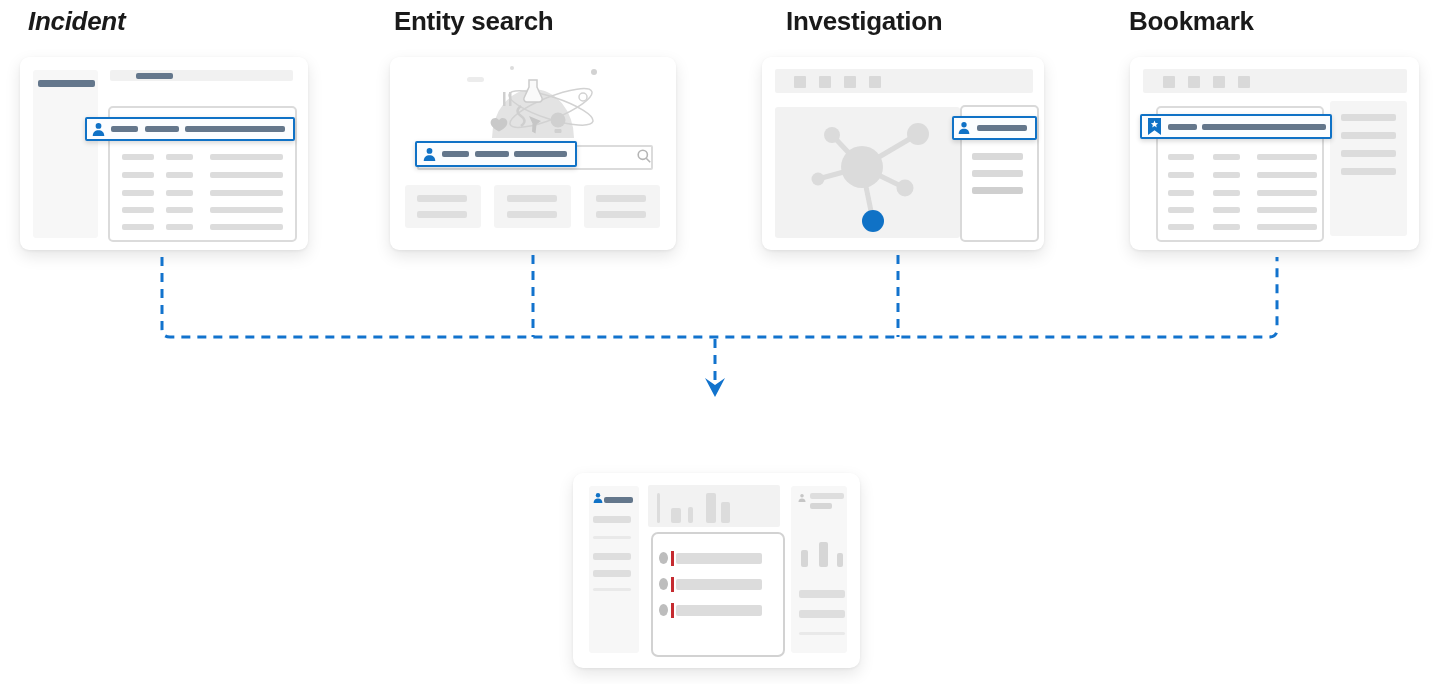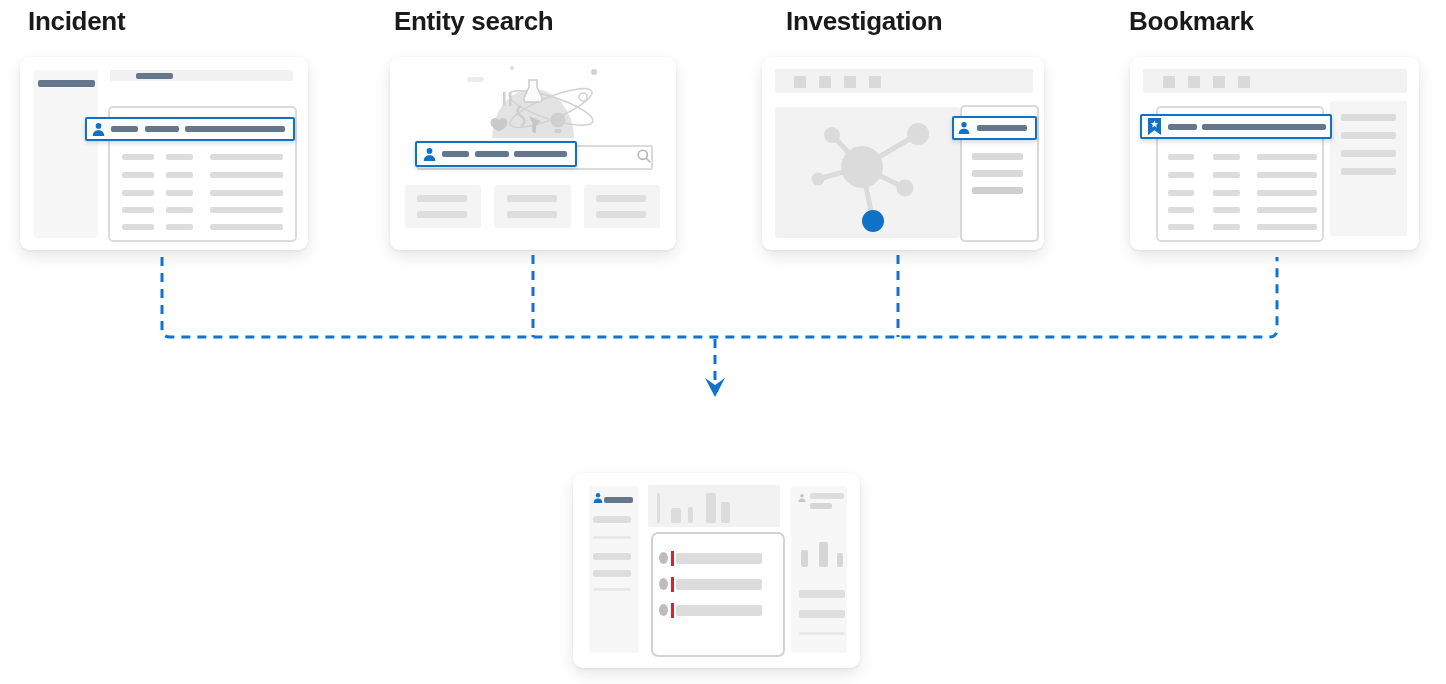--- a/index.html
+++ b/index.html
@@ -21,21 +21,21 @@
   .blue { color:var(--accent-blue,#1072c6); }
   .gray-ic { color:#c6c6c6; }
   .abs  { position:absolute; }
   svg { display:block; }
 </style>
 </head>
 <body>
 
 <div class="canvas">
 
-  <div class="title" style="left:28px;top:6px;">Incident</div>
+  <div class="title" style="left:28px;top:6px;font-style:italic;">Incident</div>
   <div class="title" style="left:394px;top:6px;">Entity search</div>
   <div class="title" style="left:786px;top:6px;">Investigation</div>
   <div class="title" style="left:1129px;top:6px;">Bookmark</div>
 
   <div class="card" style="left:20px;top:57px;width:288px;height:193px;">
     <div class="panel" style="left:13px;top:13px;width:65px;height:168px;background:#f7f7f7;"></div>
     <div class="bar slate" style="left:18px;top:23px;width:57px;height:7px;"></div>
     <div class="band" style="left:90px;top:13px;width:183px;height:11px;background:#f1f1f1;"></div>
     <div class="bar slate" style="left:116px;top:16px;width:37px;height:6px;"></div>
     <div class="outlined" style="left:88px;top:49px;width:185px;height:132px;border-radius:5px;"></div>

